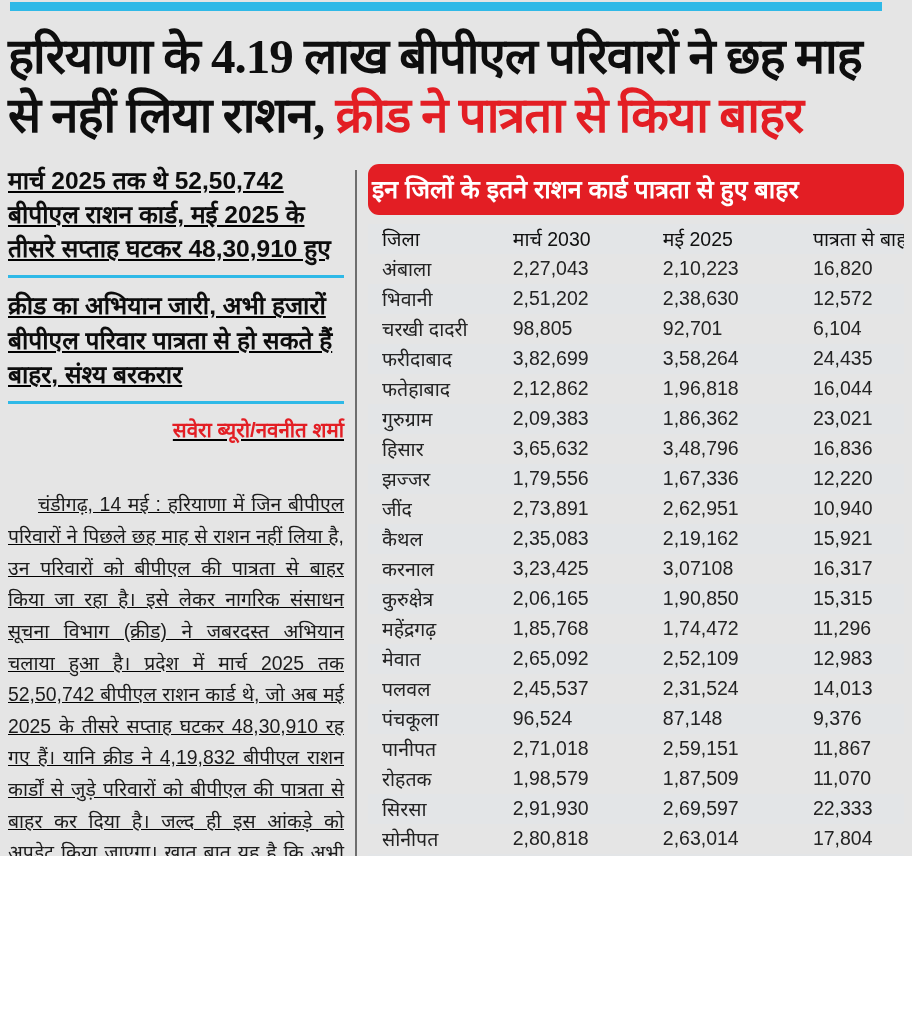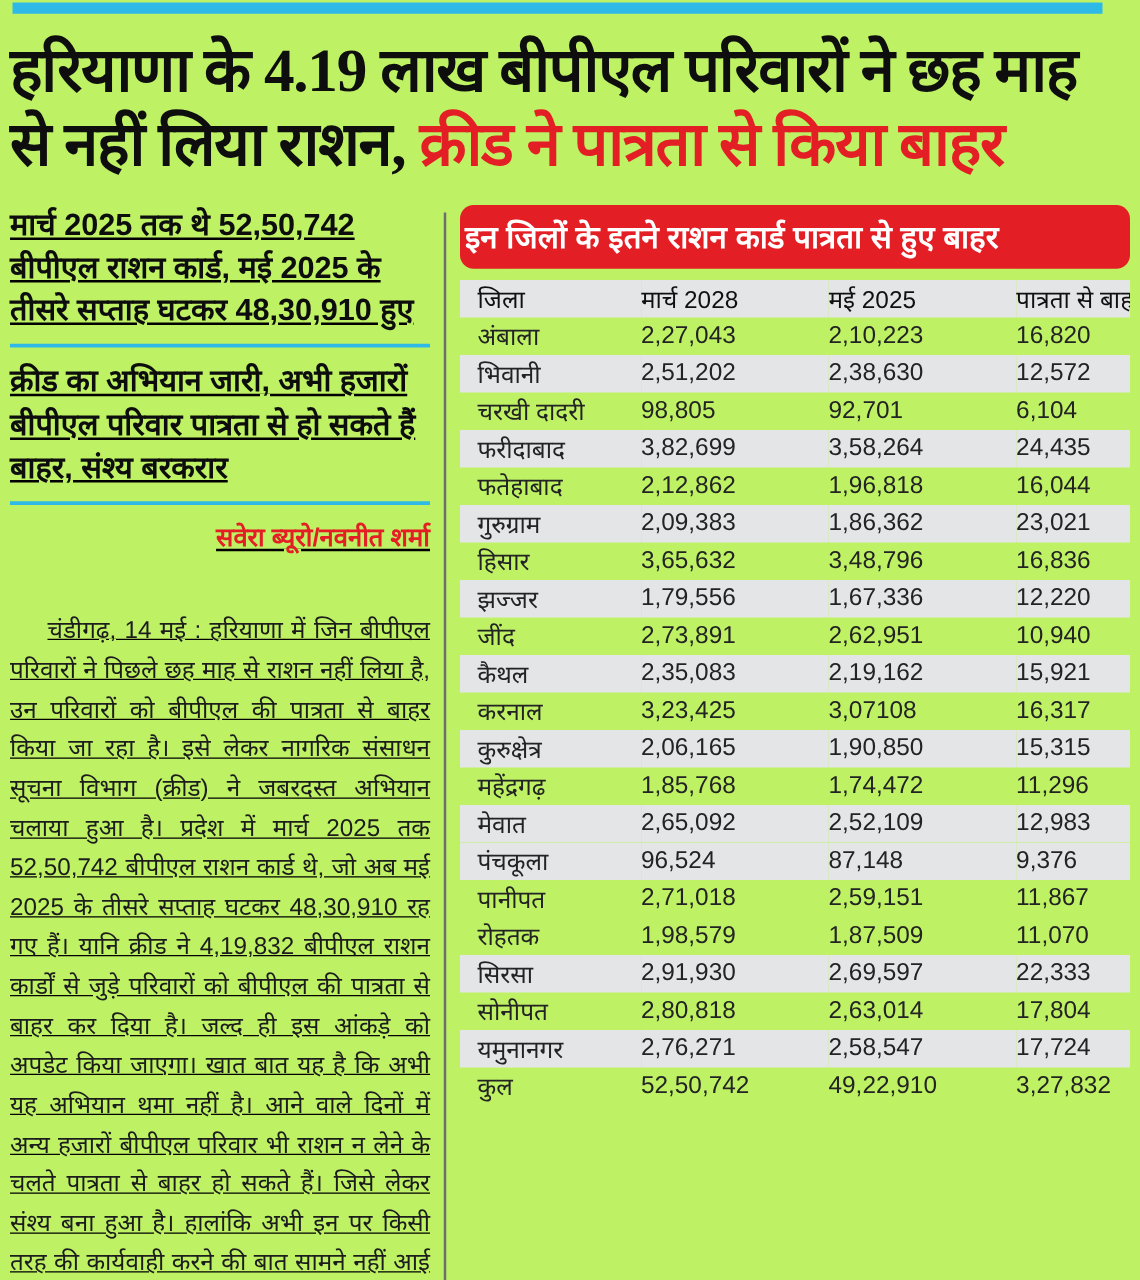--- a/index.html
+++ b/index.html
@@ -4,21 +4,21 @@
 <style>
   :root{
     --red:#e31e24;
     --cyan:#2fb9e7;
     --blue:#1c9bd8;
     --panel:#d8ecf8;
     --stripe:#e3e5e7;
   }
   *{box-sizing:border-box;margin:0;padding:0;}
   body{background:#fff;font-family:"Liberation Sans","DejaVu Sans",sans-serif;}
-  .page{position:relative;width:912px;height:1024px;background:#bef264;overflow:hidden;}
+  .page{position:relative;width:912px;height:856px;background:#e5e5e5;overflow:hidden;}
 
   .top-bar{position:absolute;left:10px;right:30px;top:2px;height:9px;background:var(--cyan);}
 
   .headline{margin:28px 14px 0 8px;font-family:"Liberation Serif","DejaVu Serif",serif;
     font-weight:900;font-size:49px;line-height:1.2;letter-spacing:-1px;color:#0e0e0e;}
   .headline .red{color:var(--red);text-align:right;}
 
   .content{display:flex;align-items:stretch;margin:18px 8px 0 8px;}
   .left-col{width:336px;flex:none;text-decoration:underline;}
   .v-divider{width:2px;background:#6e6e6e;margin:6px 11px 16px 11px;}
@@ -67,21 +67,21 @@
     </div>
 
     <div class="v-divider"></div>
 
     <div class="right-col">
       <div class="table-banner">इन जिलों के इतने राशन कार्ड पात्रता से हुए बाहर</div>
       <table class="districts">
         <thead>
           <tr>
             <th>जिला</th>
-            <th>मार्च 2028</th>
+            <th>मार्च 2030</th>
             <th>मई 2025</th>
             <th>पात्रता से बाहर</th>
           </tr>
         </thead>
         <tbody>
             <tr>
               <td>अंबाला</td>
               <td>2,27,043</td>
               <td>2,10,223</td>
               <td>16,820</td>
@@ -157,20 +157,26 @@
               <td>1,85,768</td>
               <td>1,74,472</td>
               <td>11,296</td>
             </tr>
             <tr class="stripe">
               <td>मेवात</td>
               <td>2,65,092</td>
               <td>2,52,109</td>
               <td>12,983</td>
             </tr>
+            <tr>
+              <td>पलवल</td>
+              <td>2,45,537</td>
+              <td>2,31,524</td>
+              <td>14,013</td>
+            </tr>
             <tr class="stripe">
               <td>पंचकूला</td>
               <td>96,524</td>
               <td>87,148</td>
               <td>9,376</td>
             </tr>
             <tr>
               <td>पानीपत</td>
               <td>2,71,018</td>
               <td>2,59,151</td>

